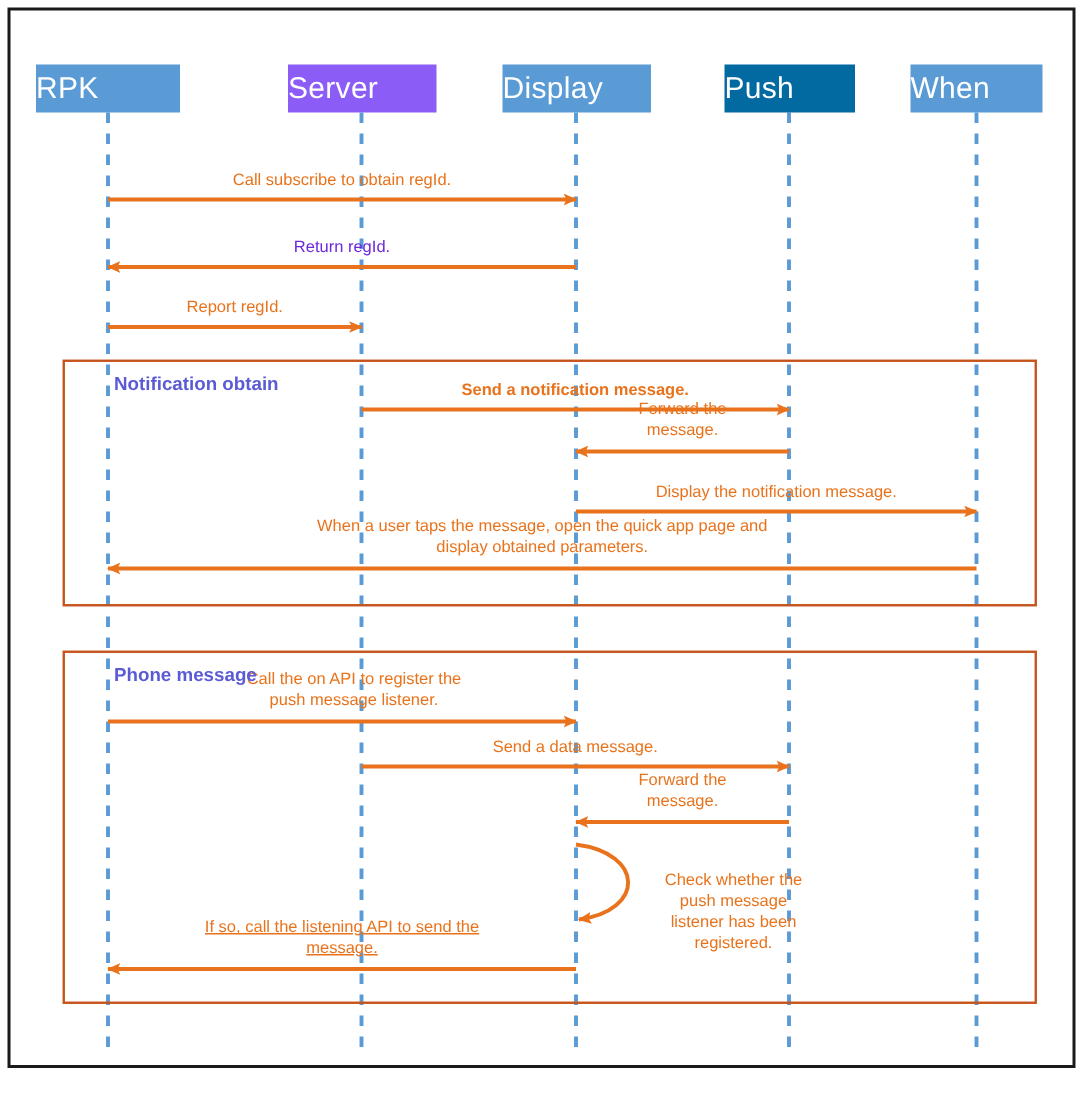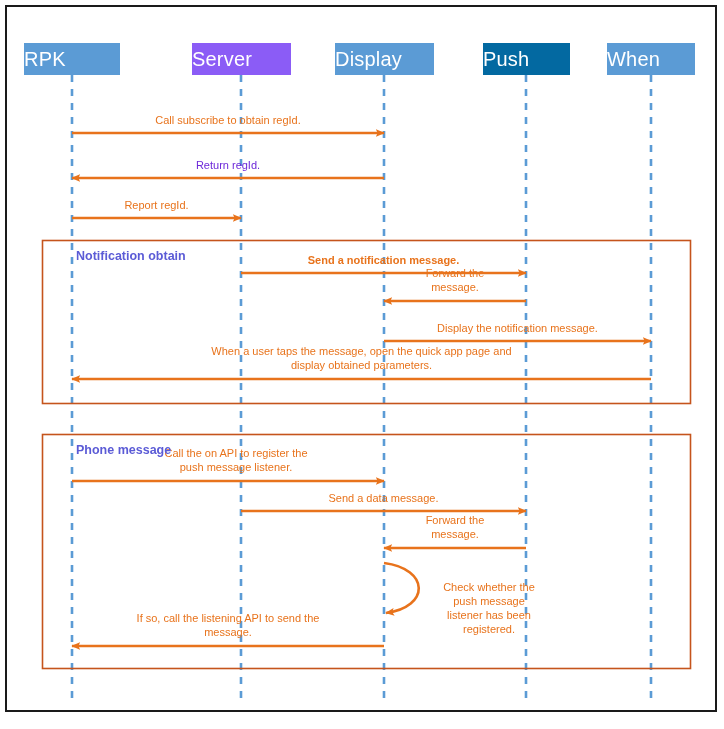--- a/index.html
+++ b/index.html
@@ -93,20 +93,20 @@
 display obtained parameters.</div>
       <div class="msg-label" style="color: rgb(232, 115, 28); top: 446px; left: 60px; width: 352px;">Call the on API to register the
 push message listener.</div>
       <div class="msg-label" style="color: rgb(232, 115, 28); top: 491px; left: 221px; width: 325px;">Send a data message.</div>
       <div class="msg-label" style="color: rgb(232, 115, 28); top: 513px; left: 364px; width: 182px;">Forward the
 message.</div>
       <div class="msg-label" style="color: rgb(232, 115, 28); top: 560px; left: 424px; width: 130px; margin-top: 20px;">Check whether the
 push message
 listener has been
 registered.</div>
-      <div class="msg-label" style="color: rgb(232, 115, 28); top: 611px; left: 52px; width: 352px;">If so, call the listening API to send the
+      <div class="msg-label" style="color: rgb(232, 115, 28); top: 611px; left: 52px; width: 352px; text-decoration: underline;">If so, call the listening API to send the
 message.</div>
     </div>
   <div id="fraglabels">
       <div class="frag-label" style="left: 76px; top: 249px; color: rgb(91, 91, 214);">Notification obtain</div>
       <div class="frag-label" style="left: 76px; top: 443px; color: rgb(91, 91, 214);">Phone message</div>
     </div>
 </div>
 
 </body></html>

